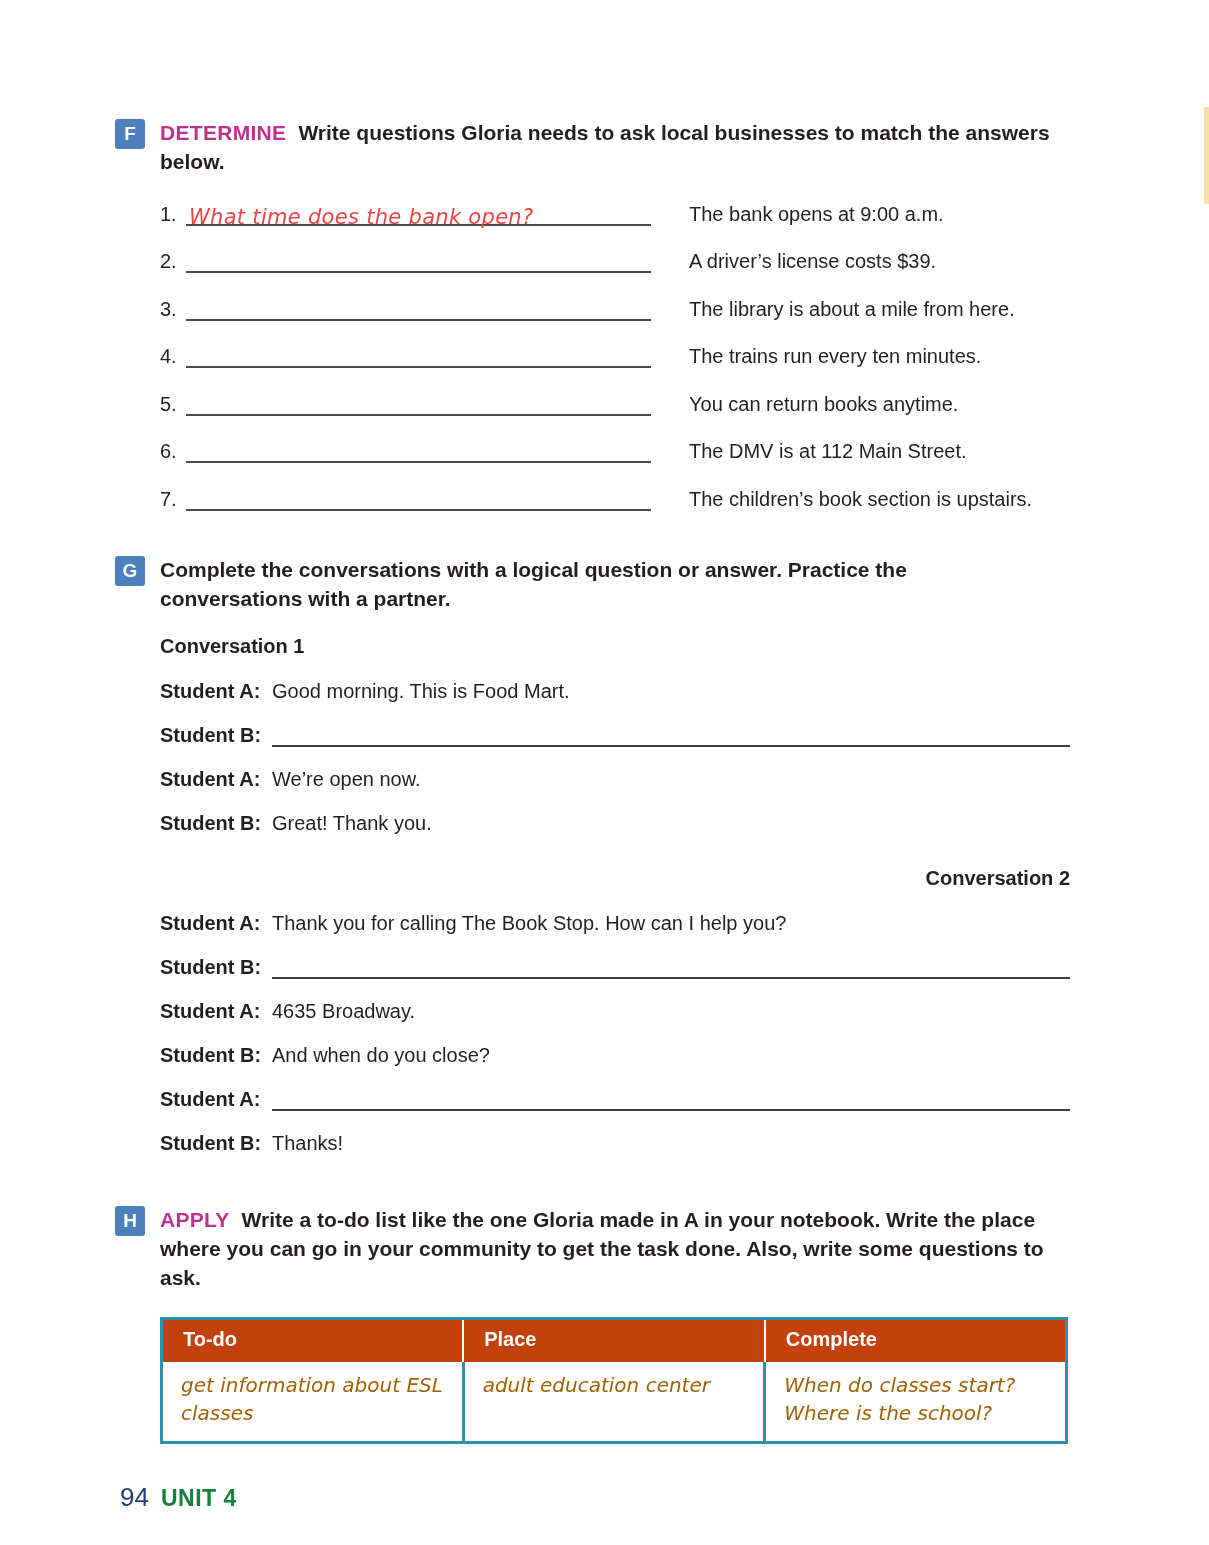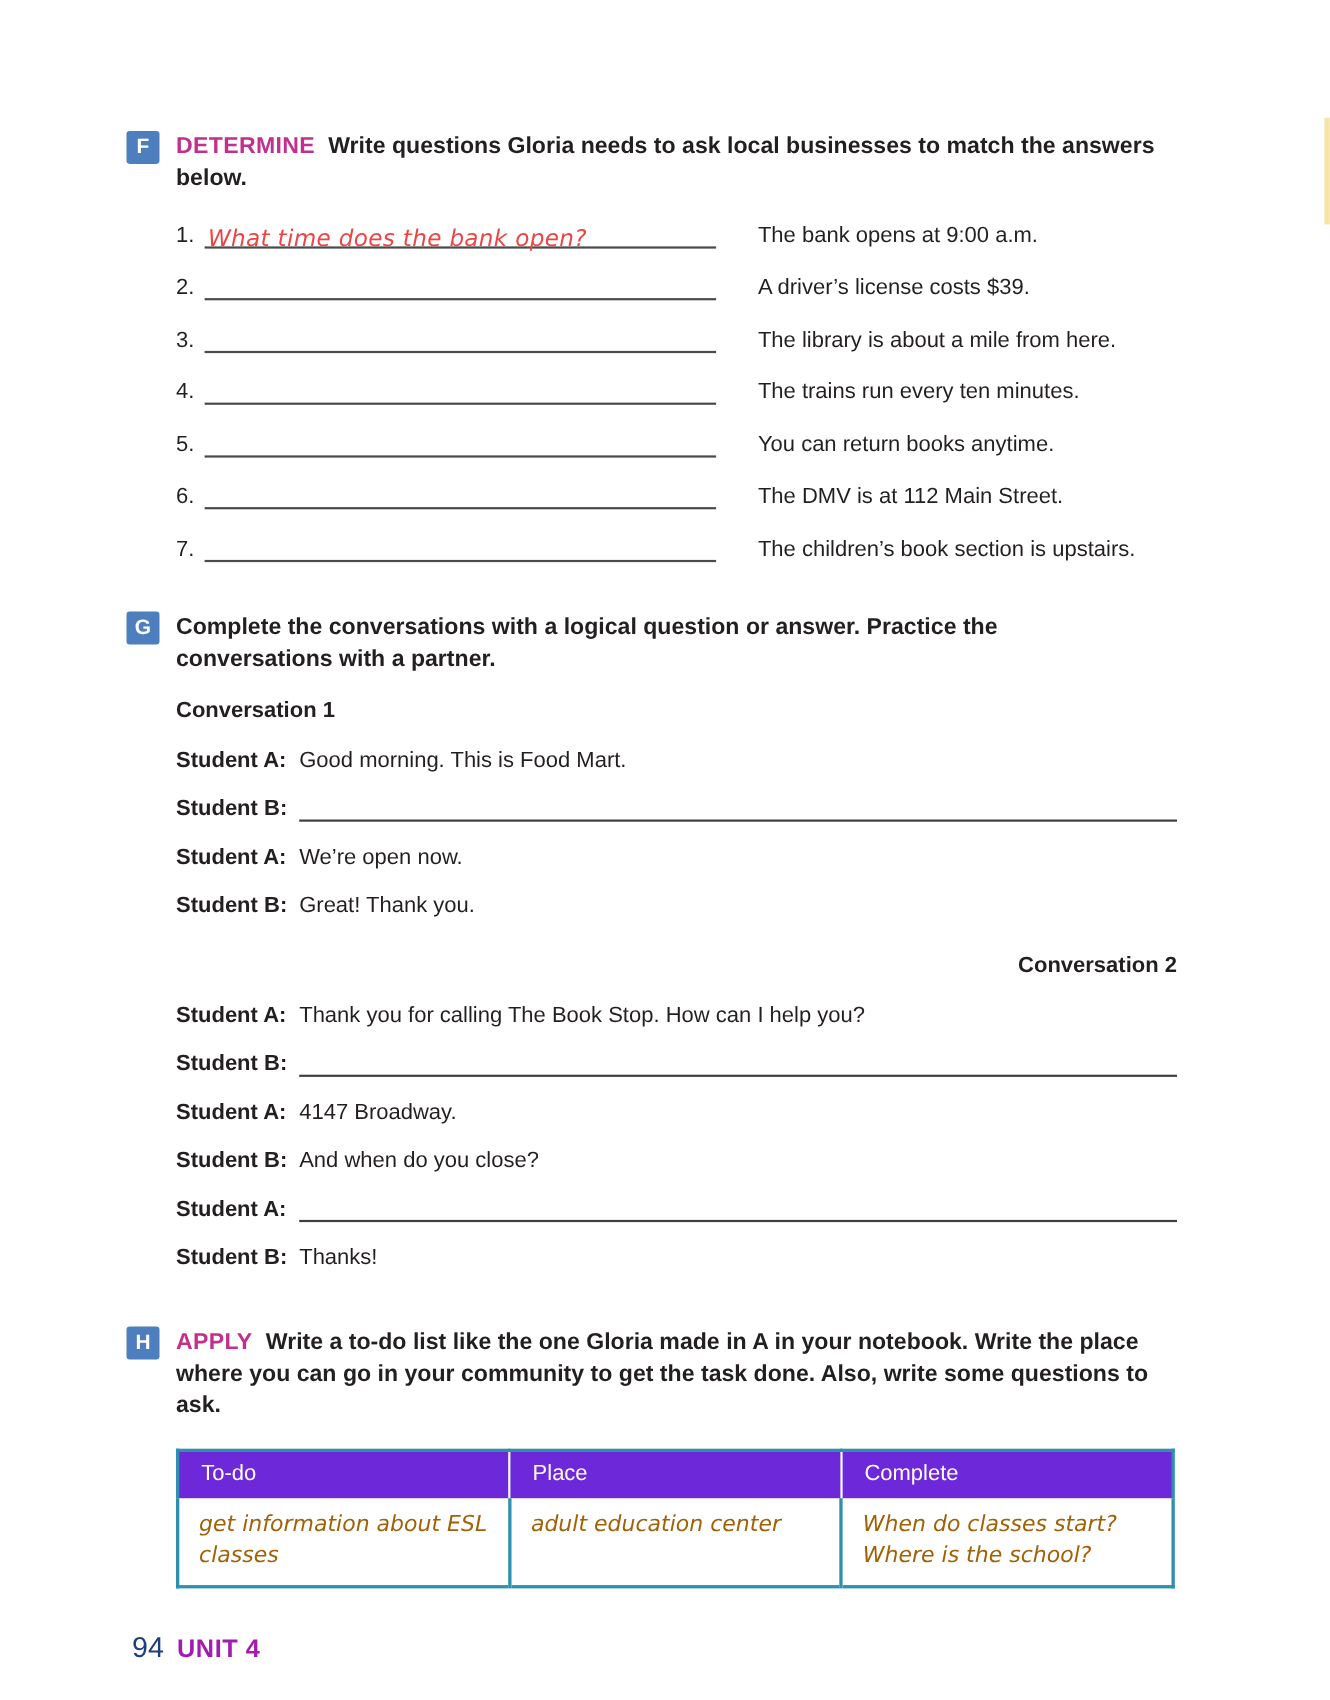--- a/index.html
+++ b/index.html
@@ -71,22 +71,22 @@
   .blank-line { flex:1; height:100%; border-bottom:2px solid #3f3f3f; margin-left:6px; }
   .c2 { margin-top:32px;text-align:right; }
   
   .apply-table {
     margin-top:25px;
     width:908px;
     border-collapse:collapse;
     border:3px solid #2e8faf;
   }
   .apply-table th {
-    background:#6d28d9; color:#ffffff;
-    text-align:left; font-size:20px; font-weight:normal;
+    background:#c2410c; color:#ffffff;
+    text-align:left; font-size:20px; font-weight:bold;
     padding:8px 10px 11px 20px;
     width:33.33%;
     border-left:2px solid #ffffff;
   }
   .apply-table th:first-child { border-left:none; }
   .apply-table td {
     border-left:3px solid #2e8faf;
     vertical-align:top;
     padding:9px 14px 14px 18px;
   }
@@ -97,21 +97,21 @@
     color:#a16207;
     font-size:20px; line-height:28px;
     display:block;
   }
   
   .footer {
     position:absolute; left:120px; bottom:32px;
     display:flex; align-items:baseline; gap:12px;
   }
   .page-num { font-size:26px; color:#1e3e7e; }
-  .unit-label { font-size:23px; font-weight:bold; color:#a21caf; letter-spacing:.5px; }
+  .unit-label { font-size:23px; font-weight:bold; color:#15803d; letter-spacing:.5px; }
 </style>
 </head>
 <body>
 
 <div class="page">
   <div class="edge-tab"></div>
 
   <section class="exercise sec-f">
     <div class="badge">F</div>
     <div class="sec-body">
@@ -187,21 +187,21 @@
       <div class="turn">
         <span class="speaker">Student A:</span>
         <span class="turn-text">Thank you for calling The Book Stop. How can I help you?</span>
       </div>
       <div class="turn">
         <span class="speaker">Student B:</span>
         <span class="blank-line"></span>
       </div>
       <div class="turn">
         <span class="speaker">Student A:</span>
-        <span class="turn-text">4147 Broadway.</span>
+        <span class="turn-text">4635 Broadway.</span>
       </div>
       <div class="turn">
         <span class="speaker">Student B:</span>
         <span class="turn-text">And when do you close?</span>
       </div>
       <div class="turn">
         <span class="speaker">Student A:</span>
         <span class="blank-line"></span>
       </div>
       <div class="turn">

